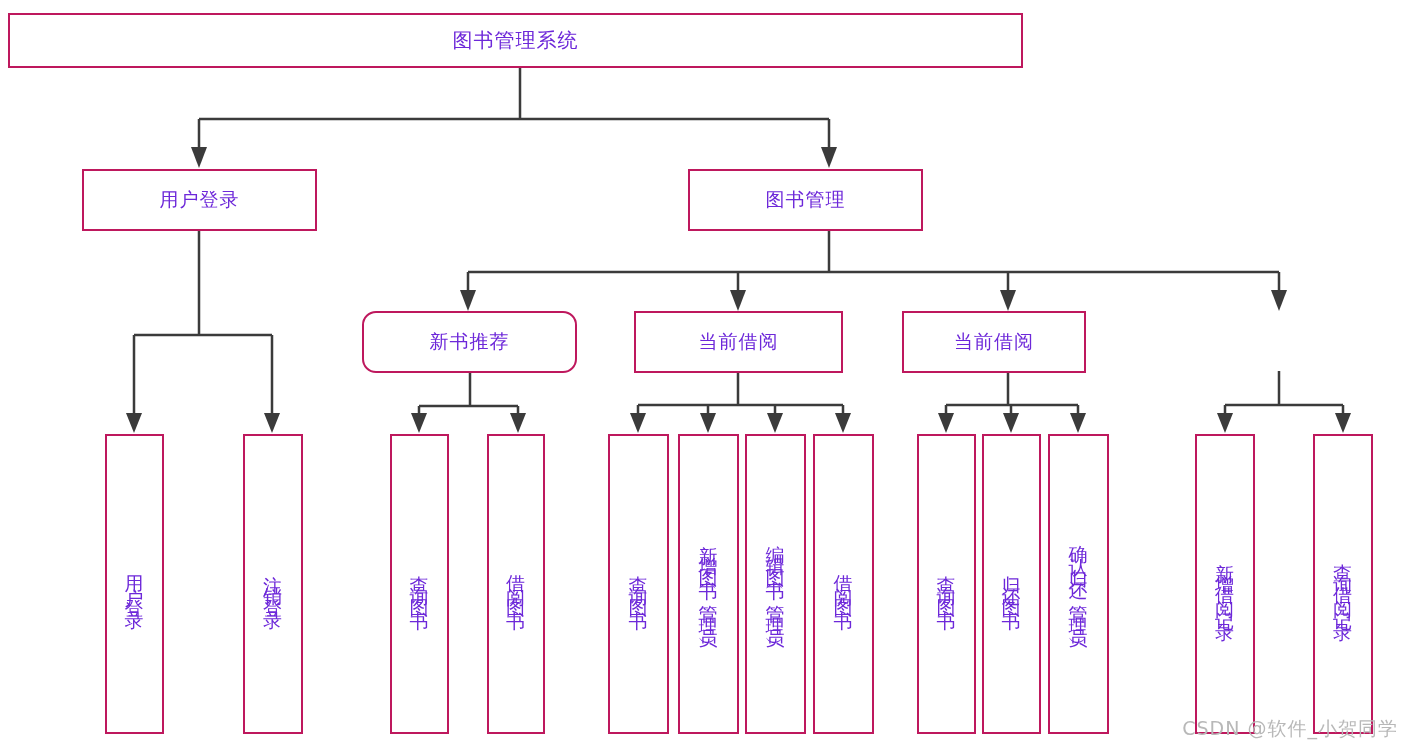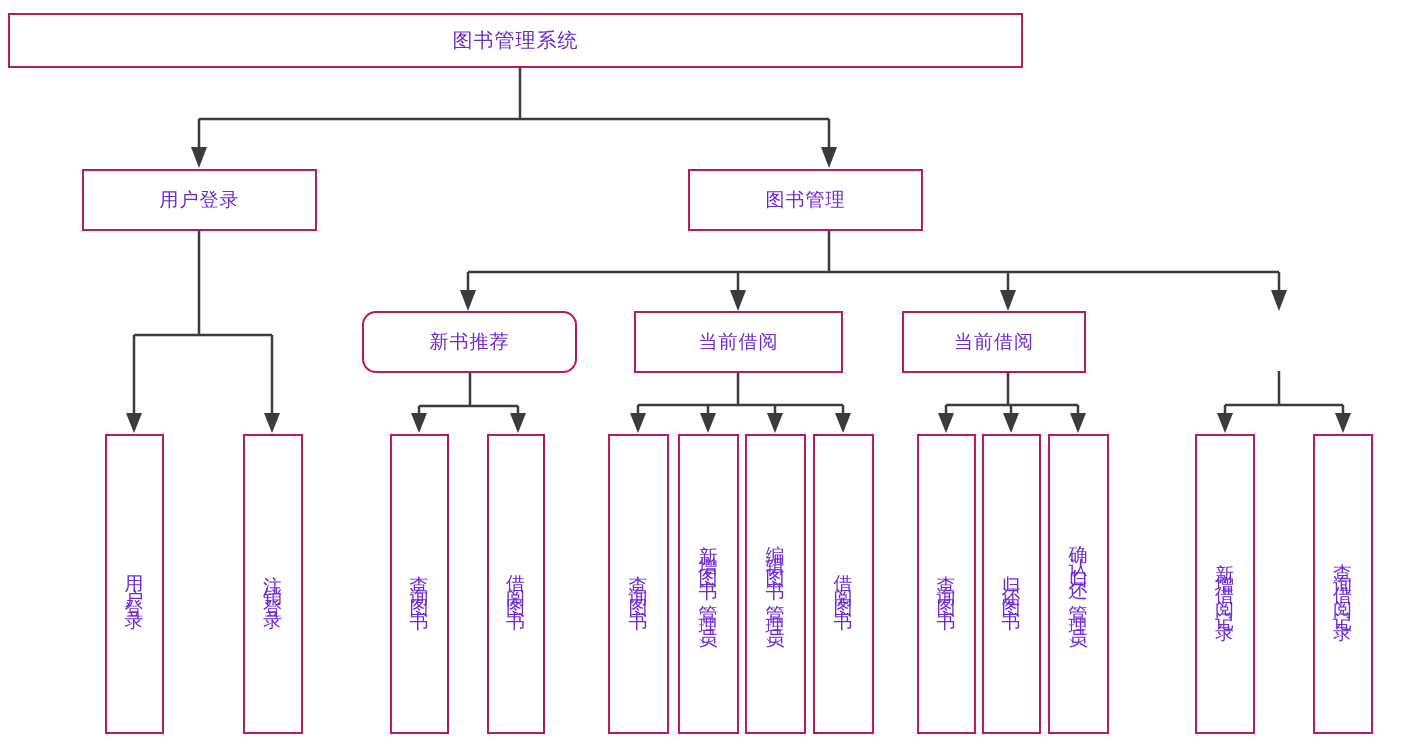--- a/index.html
+++ b/index.html
@@ -131,14 +131,15 @@
   <div id="l-c3" class="node v leaf">编辑图书（管理员）</div>
   <div id="l-c4" class="node v leaf">借阅图书</div>
 
   <div id="l-d1" class="node v leaf">查询图书</div>
   <div id="l-d2" class="node v leaf">归还图书</div>
   <div id="l-d3" class="node v leaf">确认归还（管理员）</div>
 
   <div id="l-e1" class="node v leaf">新增借阅记录</div>
   <div id="l-e2" class="node v leaf">查询借阅记录</div>
 
+  <div id="watermark">CSDN @软件_小贺同学</div>
 
 </div>
 
 </body></html>

